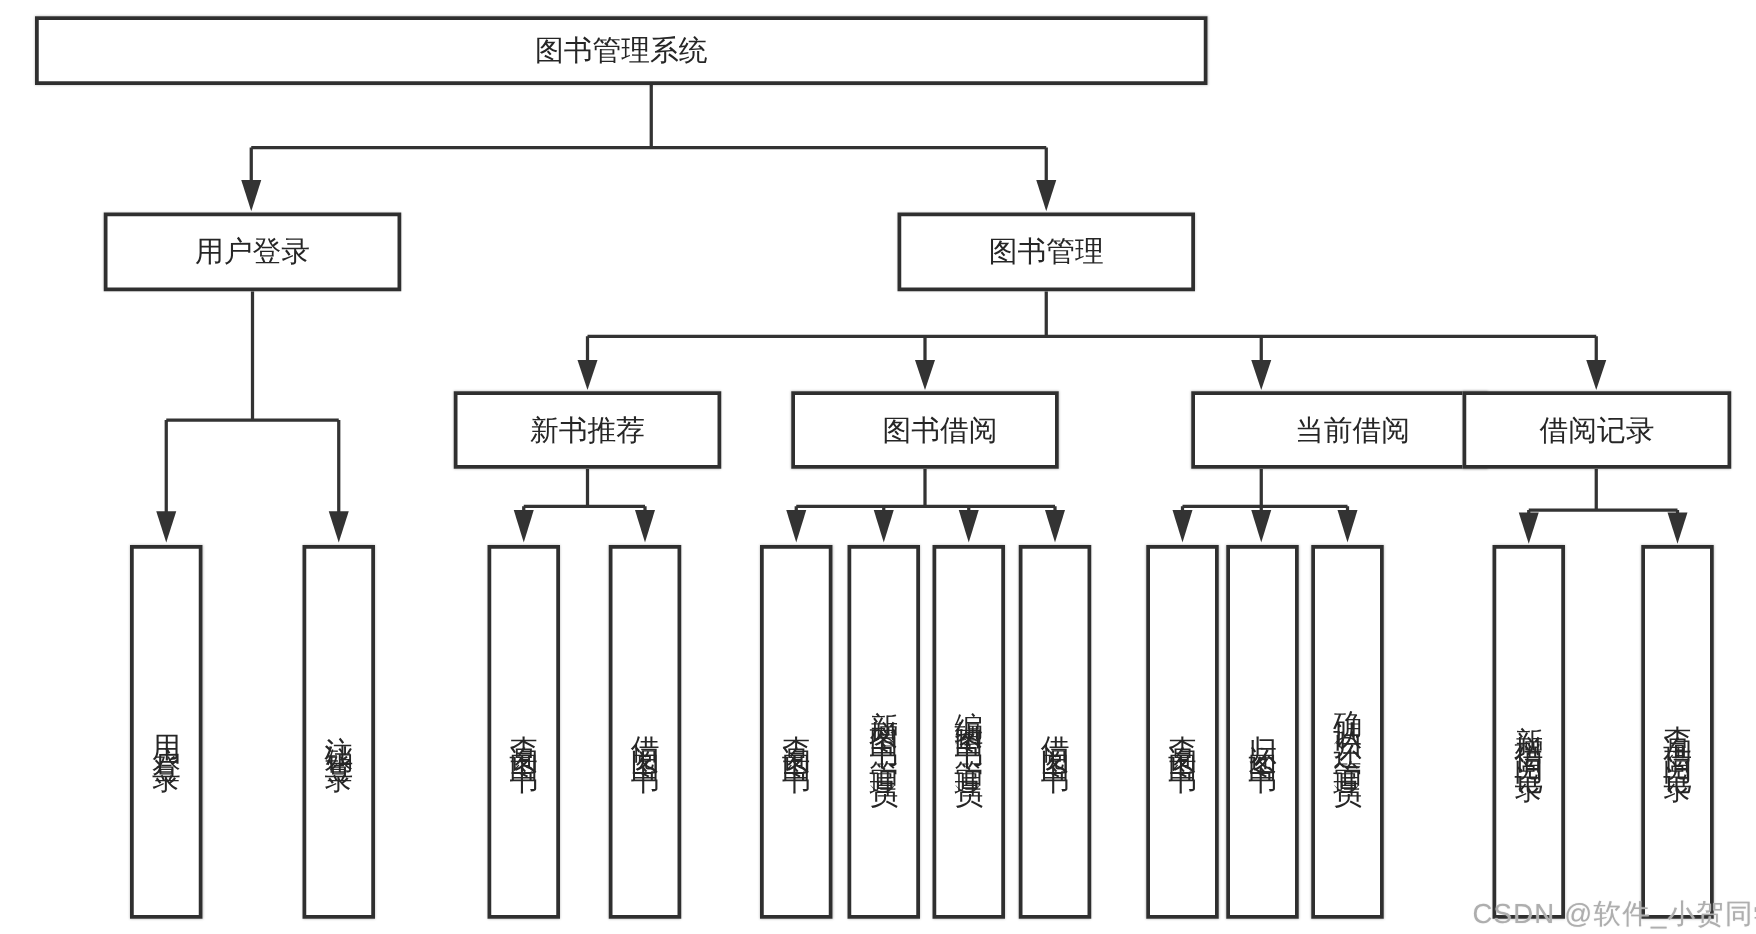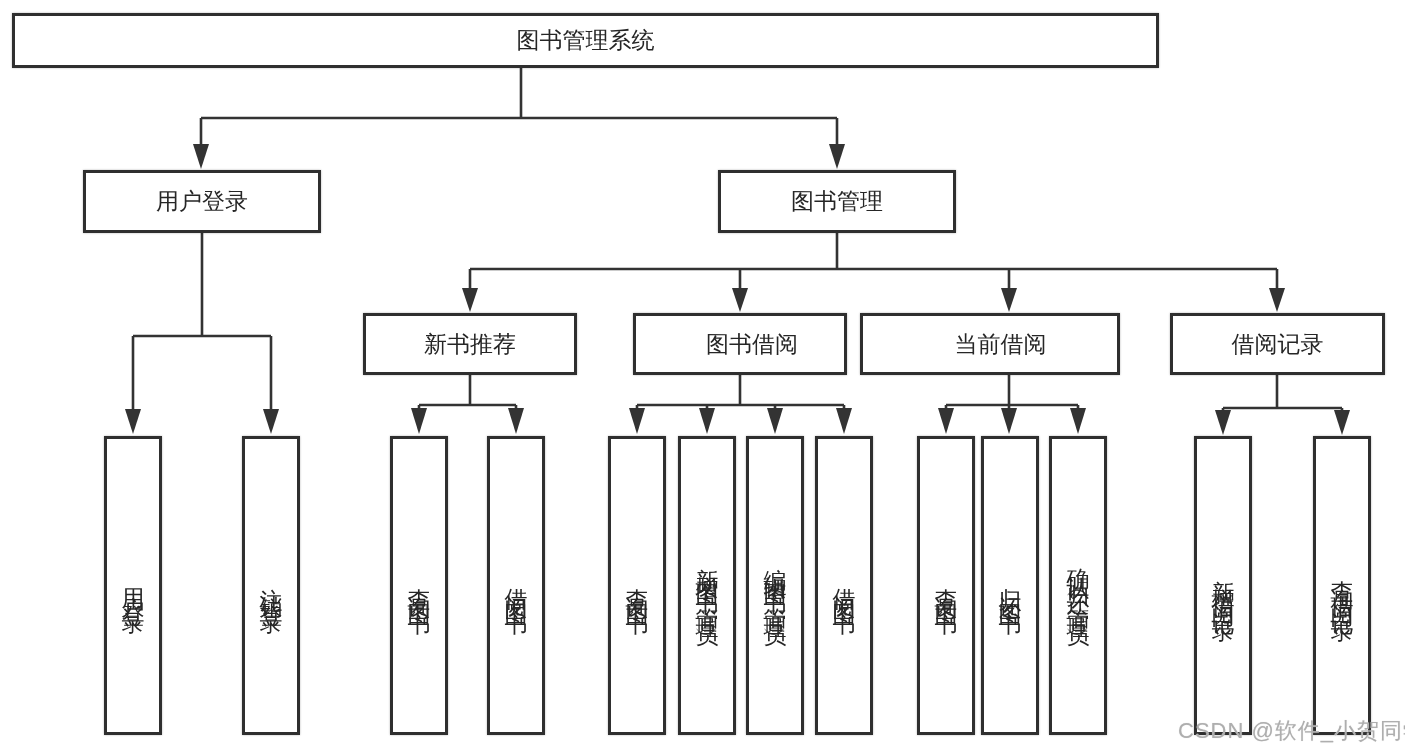--- a/index.html
+++ b/index.html
@@ -16,26 +16,26 @@
   .box{
     position:absolute;
     box-sizing:border-box;
     border:3px solid #2f2f2f;
     background:#ffffff;
     display:flex;align-items:center;justify-content:center;
     color:#262626;
     font-size:23px;
     box-shadow:0 0 2px rgba(0,0,0,0.28);
   }
-  .root  {left:12px;  top:13px;  width:1147px;height:55px;}
+  .root  {left:28px;  top:13px;  width:938px;height:55px;}
   .l2a   {left:83px;  top:170px; width:238px; height:63px;}
   .l2b   {left:718px; top:170px; width:238px; height:63px;}
   .l3a   {left:363px; top:313px; width:214px; height:62px;}
   .l3b   {left:633px; top:313px; width:214px; height:62px;padding-left:24px;}
-  .l3c   {left:860px; top:313px; width:260px; height:62px;padding-left:21px;}
+  .l3c   {left:953px; top:313px; width:237px; height:62px;padding-left:21px;}
   .l3d   {left:1170px;top:313px; width:215px; height:62px;}
   .leaf{top:436px;width:58px;height:299px;}
   .leaf span{
     writing-mode:vertical-rl;
     letter-spacing:8px;
     line-height:1;
     white-space:nowrap;
   }
   .g1x1{left:104px;} .g1x2{left:242px;}
   .g2x1{left:390px;} .g2x2{left:487px;}

